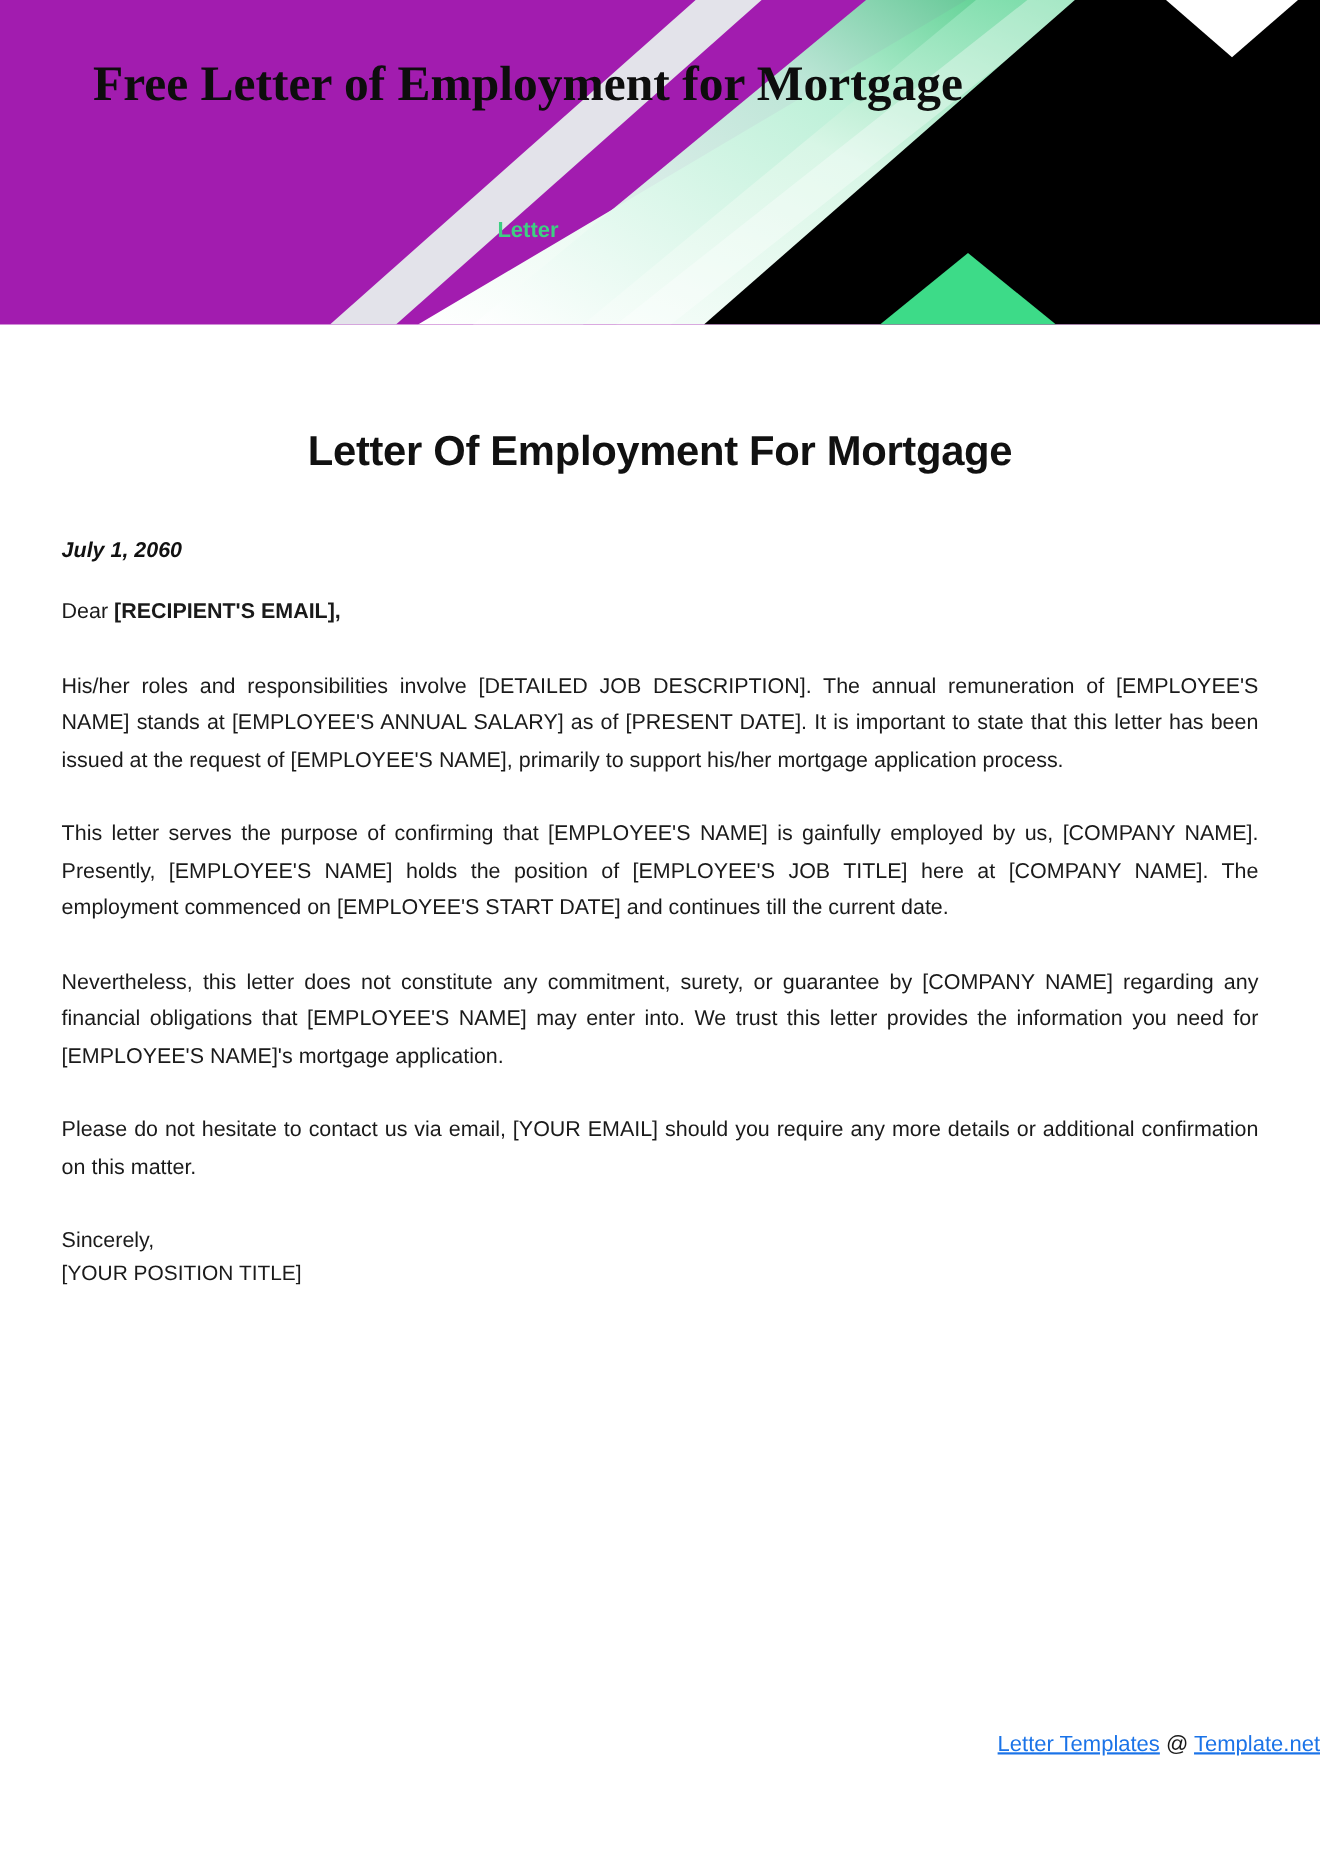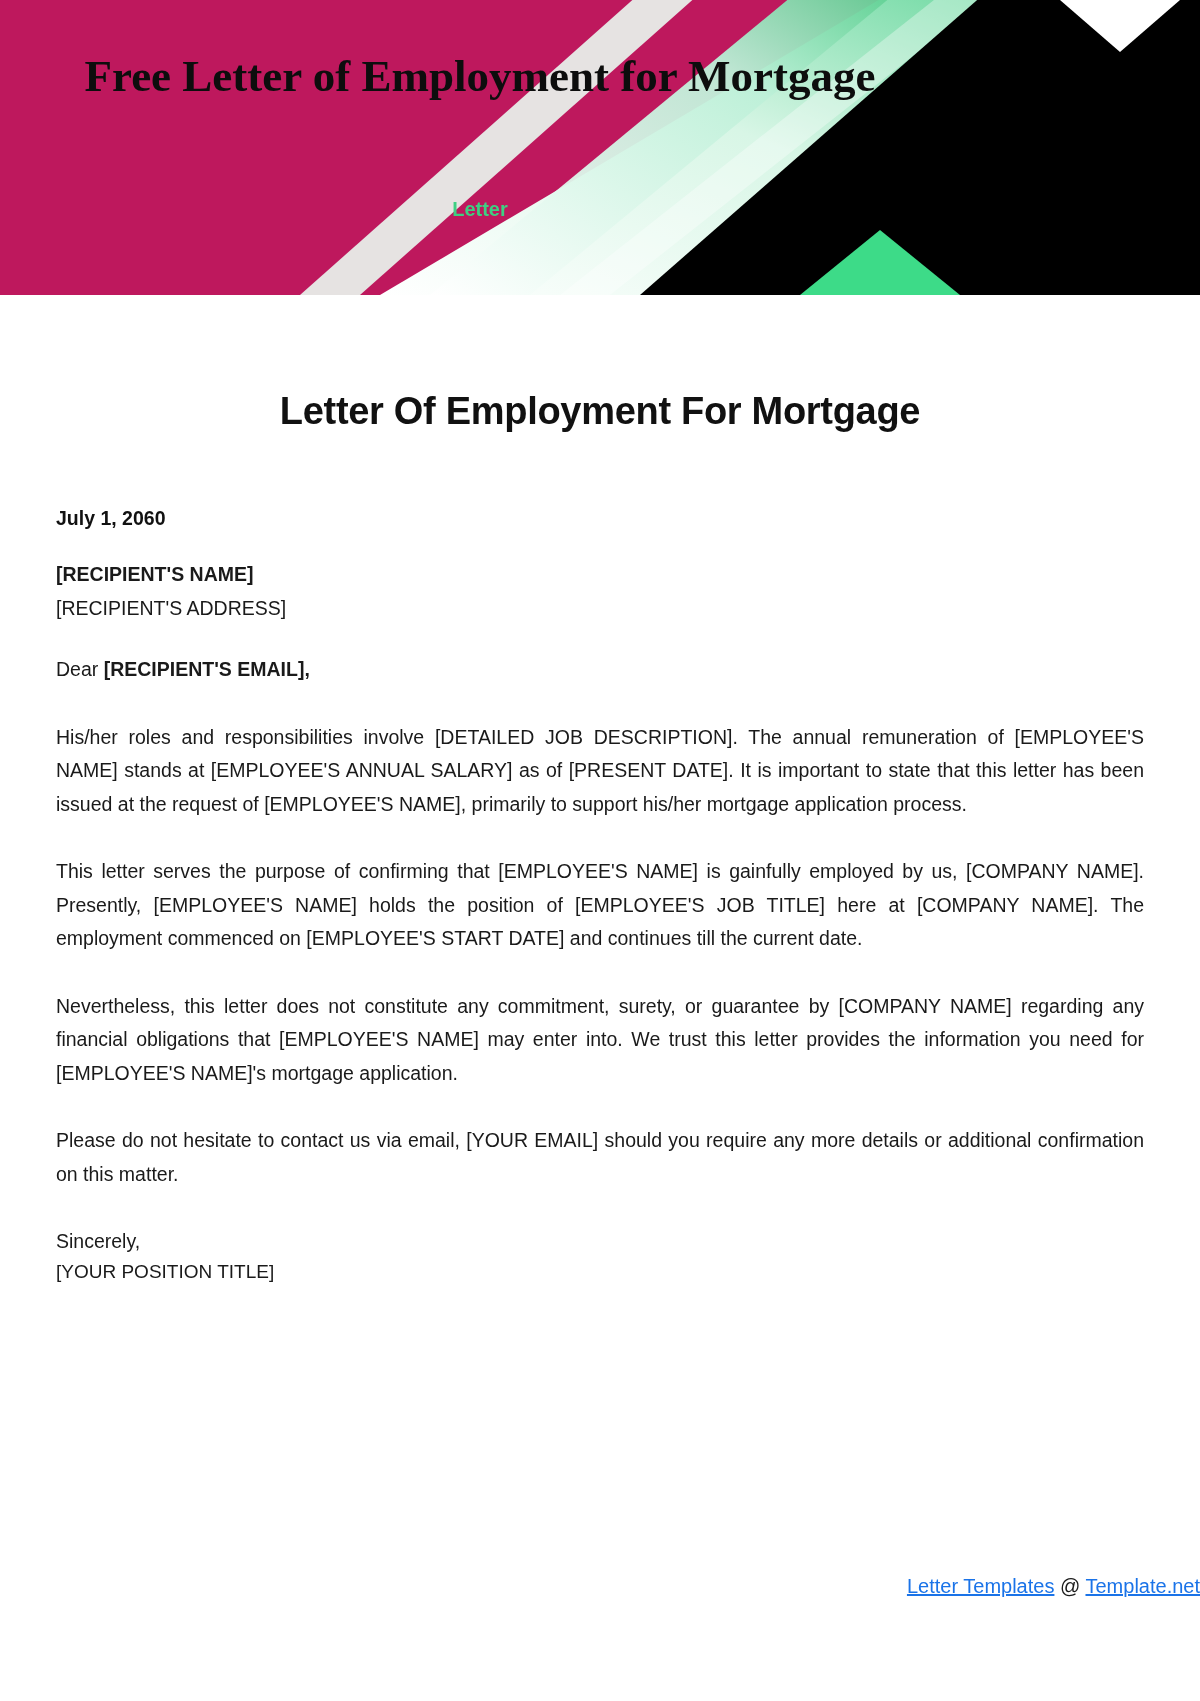--- a/index.html
+++ b/index.html
@@ -14,21 +14,21 @@
     font-family: "Liberation Sans", sans-serif;
     overflow: hidden;
   }
 
   
   .banner {
     position: relative;
     width: 1200px;
     height: 295px;
     overflow: hidden;
-    background: #be185d;
+    background: #a21caf;
   }
   .banner-art {
     position: absolute;
     top: 0;
     left: 0;
     width: 1200px;
     height: 295px;
   }
   .banner-title {
     position: absolute;
@@ -66,24 +66,25 @@
   }
   .doc-title {
     text-align: center;
     font-size: 38px;
     font-weight: bold;
     color: #111111;
     margin: 95px 0 0 0;
     letter-spacing: -0.3px;
   }
   .doc-date {
-    margin-top: 74px;
+    margin-top: 56px;
     font-size: 19.5px;
     font-weight: bold;
     color: #111111;
+    font-style: italic;
   }
   .block {
     margin-top: 28px;
     font-size: 19.5px;
     line-height: 1.72;
     color: #1a1a1a;
   }
   .bold {
     font-weight: bold;
   }
@@ -165,24 +166,20 @@
   <div class="banner-title">Free Letter of Employment for Mortgage</div>
   <div class="banner-sub">Letter</div>
 </div>
 
 <div class="doc">
 
   <h1 class="doc-title">Letter Of Employment For Mortgage</h1>
 
   <div class="doc-date">July 1, 2060</div>
 
-  <div class="block">
-    <span class="line bold">[RECIPIENT'S NAME]</span>
-    <span class="line">[RECIPIENT'S ADDRESS]</span>
-  </div>
 
   <div class="block">
     <span>Dear </span><span class="bold">[RECIPIENT'S EMAIL],</span>
   </div>
 
   <p class="para">His/her roles and responsibilities involve [DETAILED JOB DESCRIPTION]. The annual remuneration of [EMPLOYEE'S NAME] stands at [EMPLOYEE'S ANNUAL SALARY] as of [PRESENT DATE]. It is important to state that this letter has been issued at the request of [EMPLOYEE'S NAME], primarily to support his/her mortgage application process.</p>
   <p class="para">This letter serves the purpose of confirming that [EMPLOYEE'S NAME] is gainfully employed by us, [COMPANY NAME]. Presently, [EMPLOYEE'S NAME] holds the position of [EMPLOYEE'S JOB TITLE] here at [COMPANY NAME]. The employment commenced on [EMPLOYEE'S START DATE] and continues till the current date.</p>
   <p class="para">Nevertheless, this letter does not constitute any commitment, surety, or guarantee by [COMPANY NAME] regarding any financial obligations that [EMPLOYEE'S NAME] may enter into. We trust this letter provides the information you need for [EMPLOYEE'S NAME]'s mortgage application.</p>
   <p class="para">Please do not hesitate to contact us via email, [YOUR EMAIL] should you require any more details or additional confirmation on this matter.</p>
 

